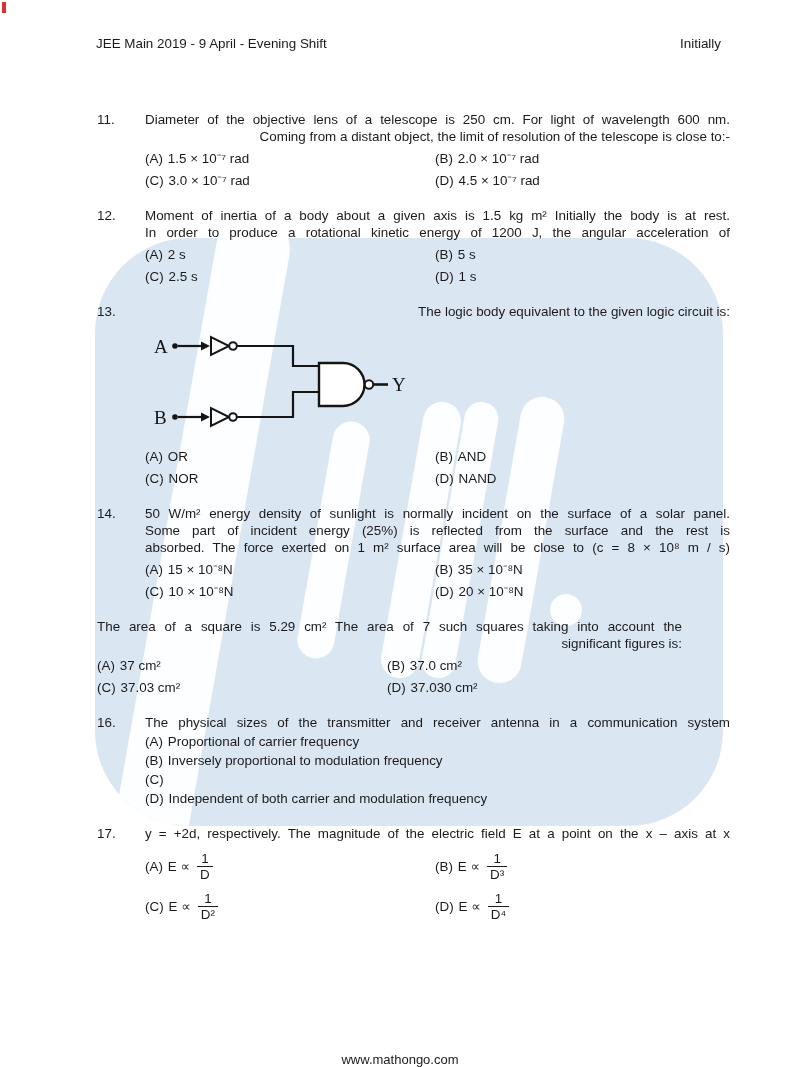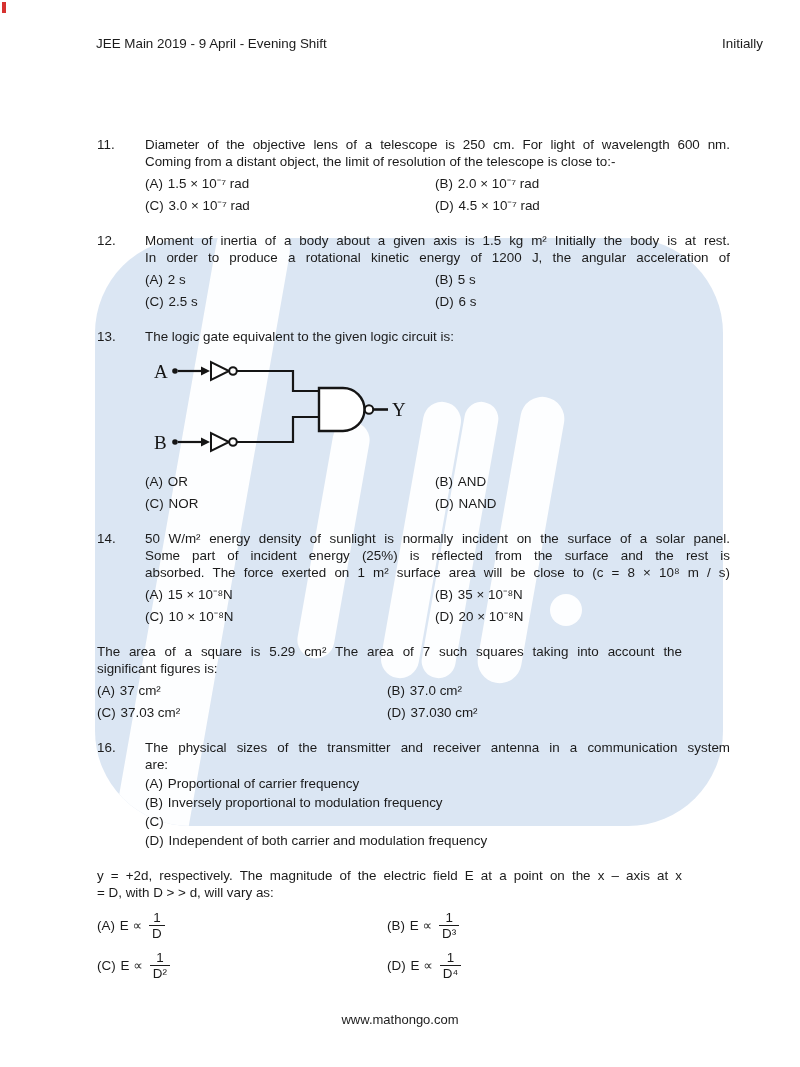--- a/index.html
+++ b/index.html
@@ -22,43 +22,43 @@
   .wm .s2{left:307px;top:162px;width:38px;height:280px;}
   .wm .s3{left:348px;top:162px;width:34px;height:280px;}
   .wm .s4{left:404px;top:157px;width:44px;height:290px;}
   .wm .dot{position:absolute;left:455px;top:356px;width:32px;height:32px;
     background:rgba(255,255,255,.93);border-radius:50%;}
   .corner-mark{position:absolute;left:2px;top:2px;width:4px;height:11px;background:#d63230;z-index:3;}
   
   .content{position:relative;z-index:1;}
   .header{
     display:flex;justify-content:space-between;
-    padding:35px 37px 0 96px;font-size:13.4px;line-height:17px;
-  }
-  .questions{margin:84px 70px 0 97px;width:633px;}
+    padding:35px 79px 0 96px;font-size:13.4px;line-height:17px;
+  }
+  .questions{margin:59px 70px 0 97px;width:633px;}
   .q{display:flex;margin-bottom:18px;font-size:13.4px;line-height:17px;}
   .q-num{width:48px;flex:none;}
   .q-body{width:585px;flex:none;}
-  .q-line{width:585px;}
+  .q-line{width:585px;text-align:right;}
   .jline{text-align:justify;text-align-last:justify;}
   .opt-row{display:flex;margin-top:5px;}
   .opt-row.list{margin-top:2px;}
   .opt-row.tall{margin-top:9px;}
   .opt{width:290px;display:flex;align-items:center;}
   .opt-row.list .opt{width:585px;}
   .opt .opt-label{margin-right:5px;flex:none;}
   .opt .opt-prefix{margin-right:4px;}
   .frac{display:inline-flex;flex-direction:column;align-items:center;
     line-height:15px;margin-left:3px;}
   .frac .num{padding:0 3px;}
   .frac .den{border-top:1.5px solid #1b1b1b;padding:0 3px;}
   .figure{margin:6px 0 10px 0;}
   .figure svg{display:block;}
   .footer{
-    position:absolute;left:0;top:1012px;width:800px;text-align:center;
+    position:absolute;left:0;top:1052px;width:800px;text-align:center;
     font-size:13px;z-index:1;
   }
 </style>
 </head>
 <body>
 
 <div class="corner-mark"></div>
 
 <div class="wm">
   <div class="stripe band"></div>
@@ -119,30 +119,30 @@
               <span>5 s</span>
             </div>
           </div>
           <div class="opt-row">
             <div class="opt">
               <span class="opt-label">(C)</span>
               <span>2.5 s</span>
             </div>
             <div class="opt">
               <span class="opt-label">(D)</span>
-              <span>6 s</span>
+              <span>1 s</span>
             </div>
           </div>
         </div>
   </div>
 
   <div class="q">
     <div class="q-num">13.</div>
     <div class="q-body">
-          <div class="q-line">The logic gate equivalent to the given logic circuit is:</div>
+          <div class="q-line">The logic body equivalent to the given logic circuit is:</div>
   <div class="figure">
     <svg width="300" height="112" viewBox="0 0 300 112">
 
       <circle cx="30" cy="20" r="2.8" fill="#151515"></circle>
       <line x1="33" y1="20" x2="58" y2="20" stroke="#151515" stroke-width="2.2"></line>
       <polygon points="56,15.5 65,20 56,24.5" fill="#151515"></polygon>
       <path d="M66 11 V29 L84 20 Z" fill="#ffffff" stroke="#151515" stroke-width="2"></path>
       <circle cx="88" cy="20" r="3.8" fill="#ffffff" stroke="#151515" stroke-width="2"></circle>
       <polyline points="92,20 148,20 148,40 174,40" fill="none" stroke="#151515" stroke-width="2.2"></polyline>
 
@@ -238,21 +238,20 @@
               <span>37.030 cm²</span>
             </div>
           </div>
         </div>
   </div>
 
   <div class="q">
     <div class="q-num">16.</div>
     <div class="q-body">
           <div class="q-line jline">The physical sizes of the transmitter and receiver antenna in a communication system</div>
-          <div class="q-line">are:</div>
           <div class="opt-row list">
             <div class="opt">
               <span class="opt-label">(A)</span>
               <span>Proportional of carrier frequency</span>
             </div>
           </div>
           <div class="opt-row list">
             <div class="opt">
               <span class="opt-label">(B)</span>
               <span>Inversely proportional to modulation frequency</span>
@@ -266,23 +265,23 @@
           <div class="opt-row list">
             <div class="opt">
               <span class="opt-label">(D)</span>
               <span>Independent of both carrier and modulation frequency</span>
             </div>
           </div>
         </div>
   </div>
 
   <div class="q">
+    <div class="q-num">17.</div>
     <div class="q-body">
           <div class="q-line jline">y = +2d, respectively. The magnitude of the electric field E at a point on the x – axis at x</div>
-          <div class="q-line">= D, with D &gt; &gt; d, will vary as:</div>
           <div class="opt-row tall">
             <div class="opt">
               <span class="opt-label">(A)</span>
               <span class="opt-prefix">E ∝</span>
               <span class="frac">
                 <span class="num">1</span>
                 <span class="den">D</span>
               </span>
             </div>
             <div class="opt">

